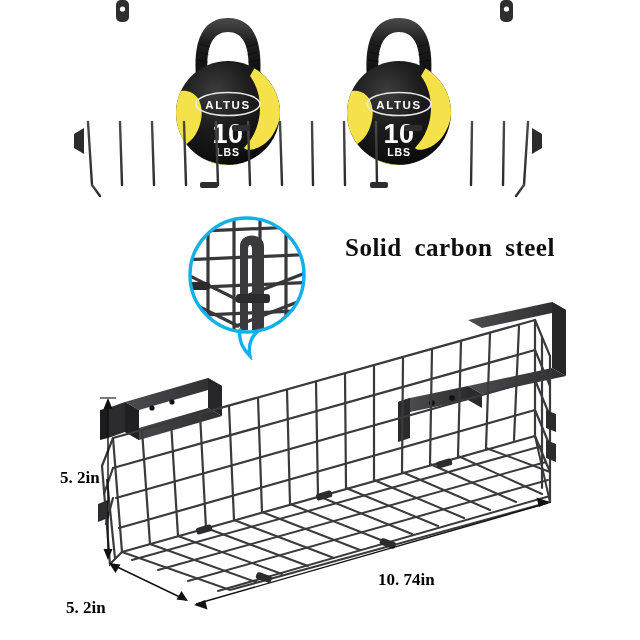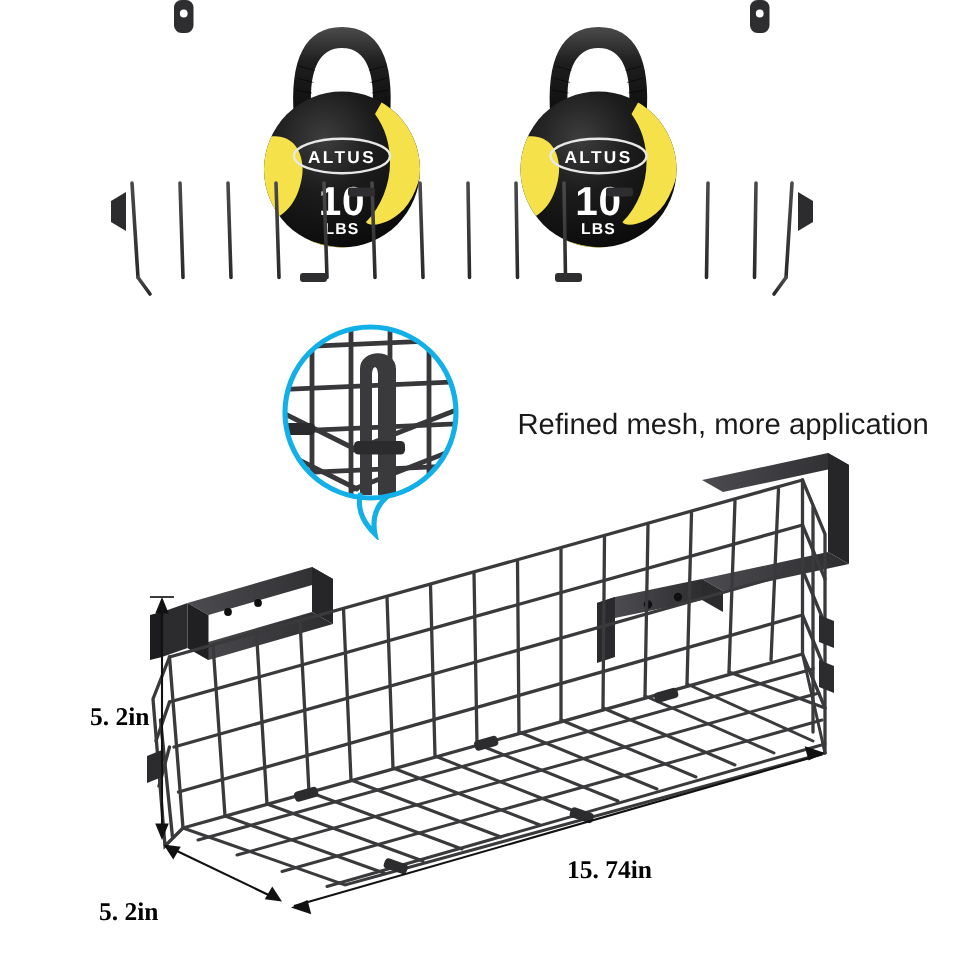--- a/index.html
+++ b/index.html
@@ -213,21 +213,21 @@
       <path d="M62 36 C62 22 86 22 86 36 L86 120 L74 120 L74 40 C74 33 70 33 70 40 L70 120 L62 120 Z" fill="#3a3a3c"></path>
       <rect x="58" y="84" width="34" height="9" rx="3" fill="#2b2b2d"></rect>
       <rect x="6" y="72" width="26" height="8" rx="3" fill="#2b2b2d"></rect>
       <rect x="96" y="128" width="24" height="8" rx="3" fill="#2b2b2d"></rect>
     </g>
     <circle cx="69" cy="65" r="57" fill="none" stroke="#12b0e8" stroke-width="3.4"></circle>
     <path d="M62 120 C60 132 66 140 72 146 C70 136 72 128 80 121" fill="none" stroke="#12b0e8" stroke-width="3.4" stroke-linecap="round"></path>
   </svg>
   </div>
 
-  <div class="sub" style="left:345px;top:272px;">Refined mesh, more application</div>
+  <div class="hd" style="left:345px;top:234px;">Solid carbon steel</div>
 
   <div class="abs" style="left:80px;top:290px;">
   <svg width="560" height="350" viewBox="0 0 560 350">
     <defs>
       <linearGradient id="brkt" x1="0" y1="0" x2="0" y2="1">
         <stop offset="0" stop-color="#55555a"></stop>
         <stop offset="100%" stop-color="#242427"></stop>
       </linearGradient>
       <linearGradient id="brktTop" x1="0" y1="0" x2="1" y2="0">
         <stop offset="0" stop-color="#4c4c50"></stop>
@@ -349,15 +349,15 @@
       <path d="M550 502 l-11 5 l-2.5 -9.5 z" fill="#111" stroke="none"></path>
 
       <path d="M100 398 L116 398" stroke-width="1.1"></path>
       <path d="M556 498 L560 512" stroke-width="1.1" opacity="0.0"></path>
     </g>
   </svg>
   </div>
 
   <div class="dim" style="left:60px;top:468px;">5. 2in</div>
   <div class="dim" style="left:66px;top:598px;">5. 2in</div>
-  <div class="dim" style="left:378px;top:570px;">15. 74in</div>
+  <div class="dim" style="left:378px;top:570px;">10. 74in</div>
 
 </div>
 
 </body></html>

